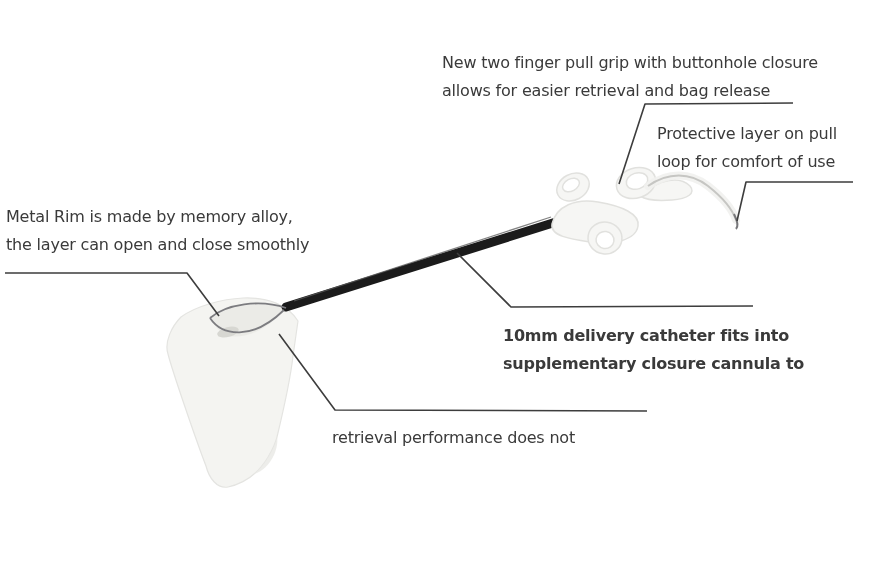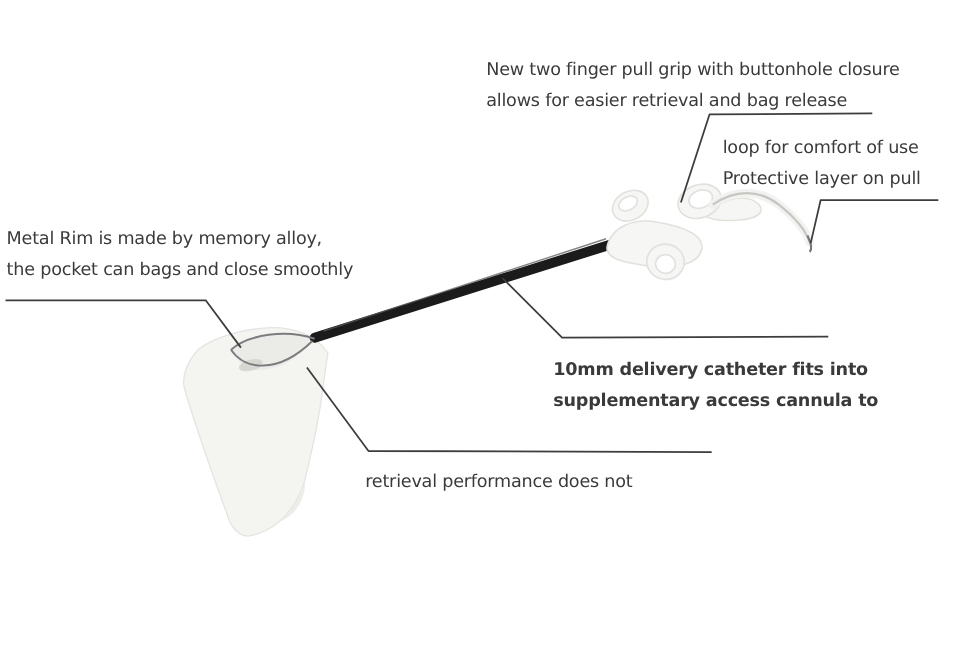--- a/index.html
+++ b/index.html
@@ -76,31 +76,31 @@
       <polyline points="279,334 335,410 647,411"></polyline>
     </g>
   </svg>
 
   <div class="annotation" id="ann-pull-grip">
     <span>New two finger pull grip with buttonhole closure</span>
     <span>allows for easier retrieval and bag release</span>
   </div>
 
   <div class="annotation" id="ann-protective">
+    <span>Protective layer on pull</span>
     <span>loop for comfort of use</span>
-    <span>Protective layer on pull</span>
   </div>
 
   <div class="annotation" id="ann-metal-rim">
     <span>Metal Rim is made by memory alloy,</span>
-    <span>the pocket can bags and close smoothly</span>
+    <span>the layer can open and close smoothly</span>
   </div>
 
   <div class="annotation" id="ann-catheter">
     <span>10mm delivery catheter fits into</span>
-    <span>supplementary access cannula to</span>
+    <span>supplementary closure cannula to</span>
   </div>
 
   <div class="annotation" id="ann-bag-material">
     <span>retrieval performance does not</span>
   </div>
 
 </div>
 
 </body></html>

